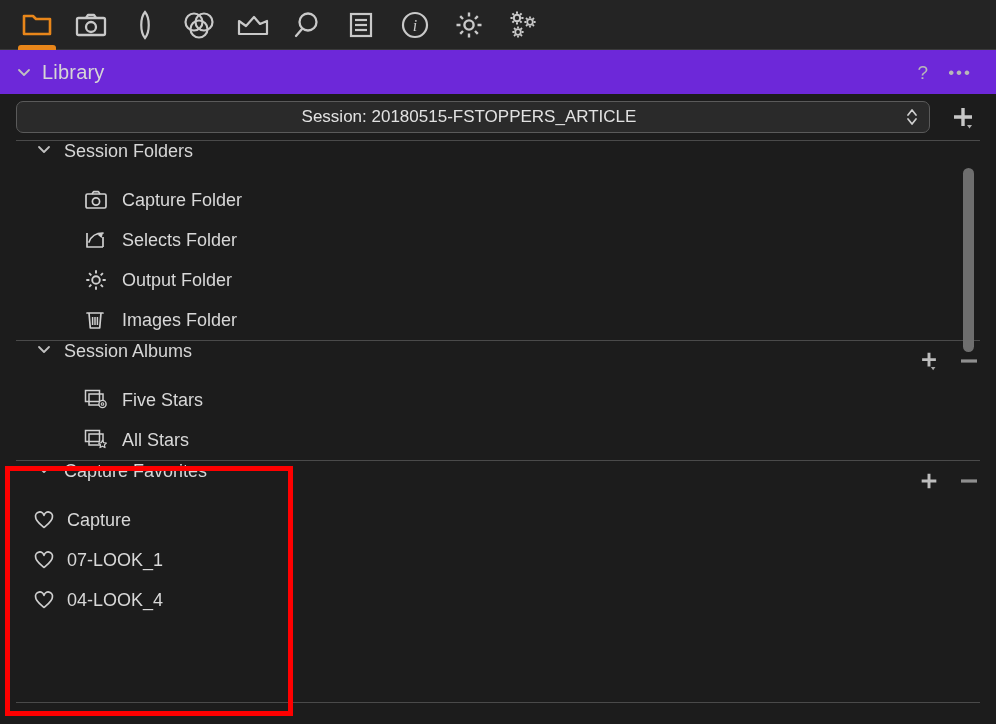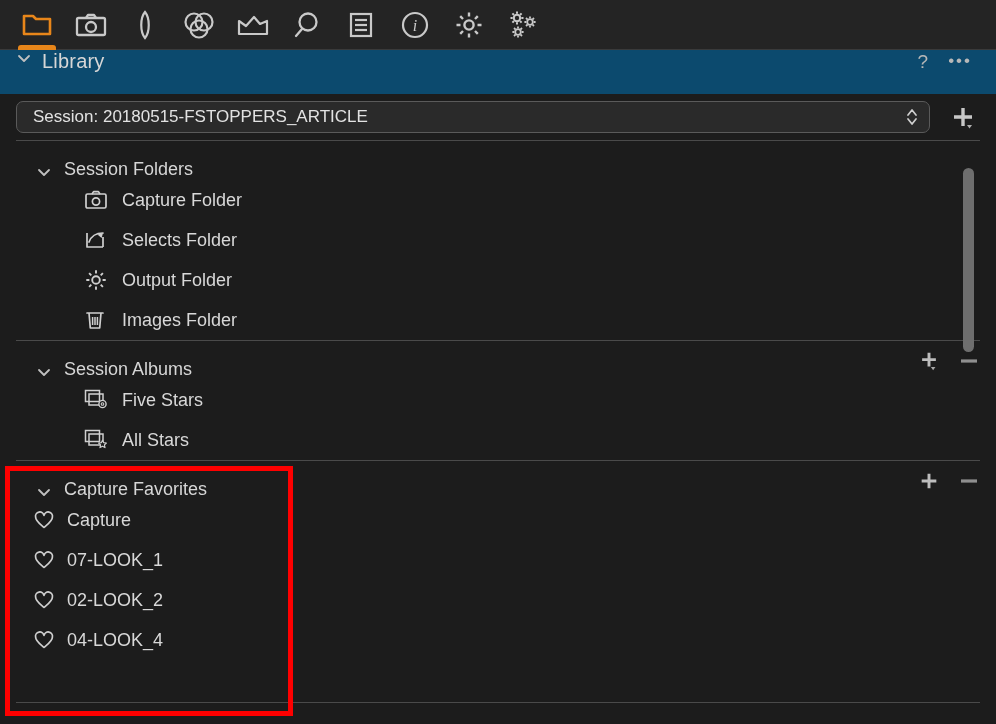--- a/index.html
+++ b/index.html
@@ -37,23 +37,23 @@
     bottom: 0;
     height: 5px;
     border-radius: 3px 3px 0 0;
     background: #e8861a;
   }
 
   
   #panel-header {
     height: 44px;
     display: flex;
-    align-items: flex-start;
+    align-items: center;
     padding: 0 18px 0 16px;
-    background: #0c4a6e;
+    background: #6d28d9;
   }
   .chev {
     width: 16px; height: 16px;
     flex: 0 0 16px;
     margin-right: 10px;
   }
   #panel-title {
     font-size: 20px;
     color: #d6d6d6;
     letter-spacing: .2px;
@@ -84,37 +84,38 @@
     display: flex;
     align-items: center;
     padding: 0 10px 0 16px;
   }
   #session-value {
     flex: 1;
     font-size: 17px;
     color: #e2e2e2;
     white-space: nowrap;
     overflow: hidden;
+    text-align: center;
   }
   #session-stepper { width: 14px; height: 22px; flex: 0 0 14px; }
   #add-session-btn {
     margin-left: 16px;
     width: 34px; height: 32px;
     position: relative;
     display: flex;
     align-items: center;
     justify-content: center;
   }
 
   
   #panel-body { position: relative; }
 
   .section-header {
     display: flex;
-    align-items: flex-end;
+    align-items: flex-start;
     height: 40px;
     padding-left: 20px;
     padding-right: 48px;
     border-top: 1px solid #4a4a4a;
     margin: 0 16px 0 16px;
     position: relative;
   }
   .section-header .chev { margin-right: 12px; }
   .section-title {
     font-size: 18px;
@@ -425,28 +426,20 @@
 
   <div class="row fav">
     <span class="ico">
       <svg width="22" height="20" viewBox="0 0 22 20">
         <path d="M11 17.4C7.6 14.5 2.6 11.4 2.6 7.1A4.2 4.2 0 0 1 11 5.4a4.2 4.2 0 0 1 8.4 1.7c0 4.3-5 7.4-8.4 10.3z" fill="none" stroke="#cfcfcf" stroke-width="1.7" stroke-linejoin="round"></path>
       </svg>
     </span>
     <span class="lbl">07-LOOK_1</span>
   </div>
 
-  <div class="row fav">
-    <span class="ico">
-      <svg width="22" height="20" viewBox="0 0 22 20">
-        <path d="M11 17.4C7.6 14.5 2.6 11.4 2.6 7.1A4.2 4.2 0 0 1 11 5.4a4.2 4.2 0 0 1 8.4 1.7c0 4.3-5 7.4-8.4 10.3z" fill="none" stroke="#cfcfcf" stroke-width="1.7" stroke-linejoin="round"></path>
-      </svg>
-    </span>
-    <span class="lbl">02-LOOK_2</span>
-  </div>
 
 
   <div class="row fav">
     <span class="ico">
       <svg width="22" height="20" viewBox="0 0 22 20">
         <path d="M11 17.4C7.6 14.5 2.6 11.4 2.6 7.1A4.2 4.2 0 0 1 11 5.4a4.2 4.2 0 0 1 8.4 1.7c0 4.3-5 7.4-8.4 10.3z" fill="none" stroke="#cfcfcf" stroke-width="1.7" stroke-linejoin="round"></path>
       </svg>
     </span>
     <span class="lbl">04-LOOK_4</span>
   </div>

